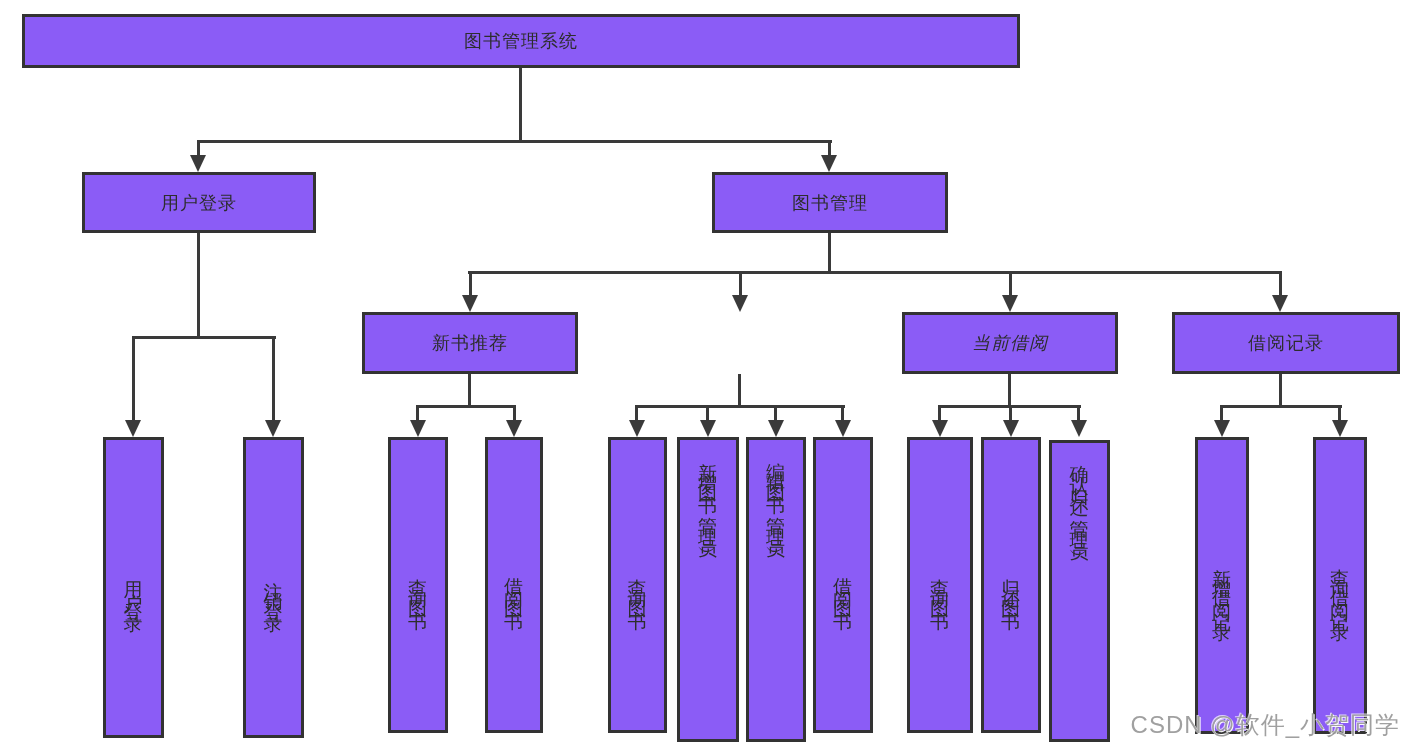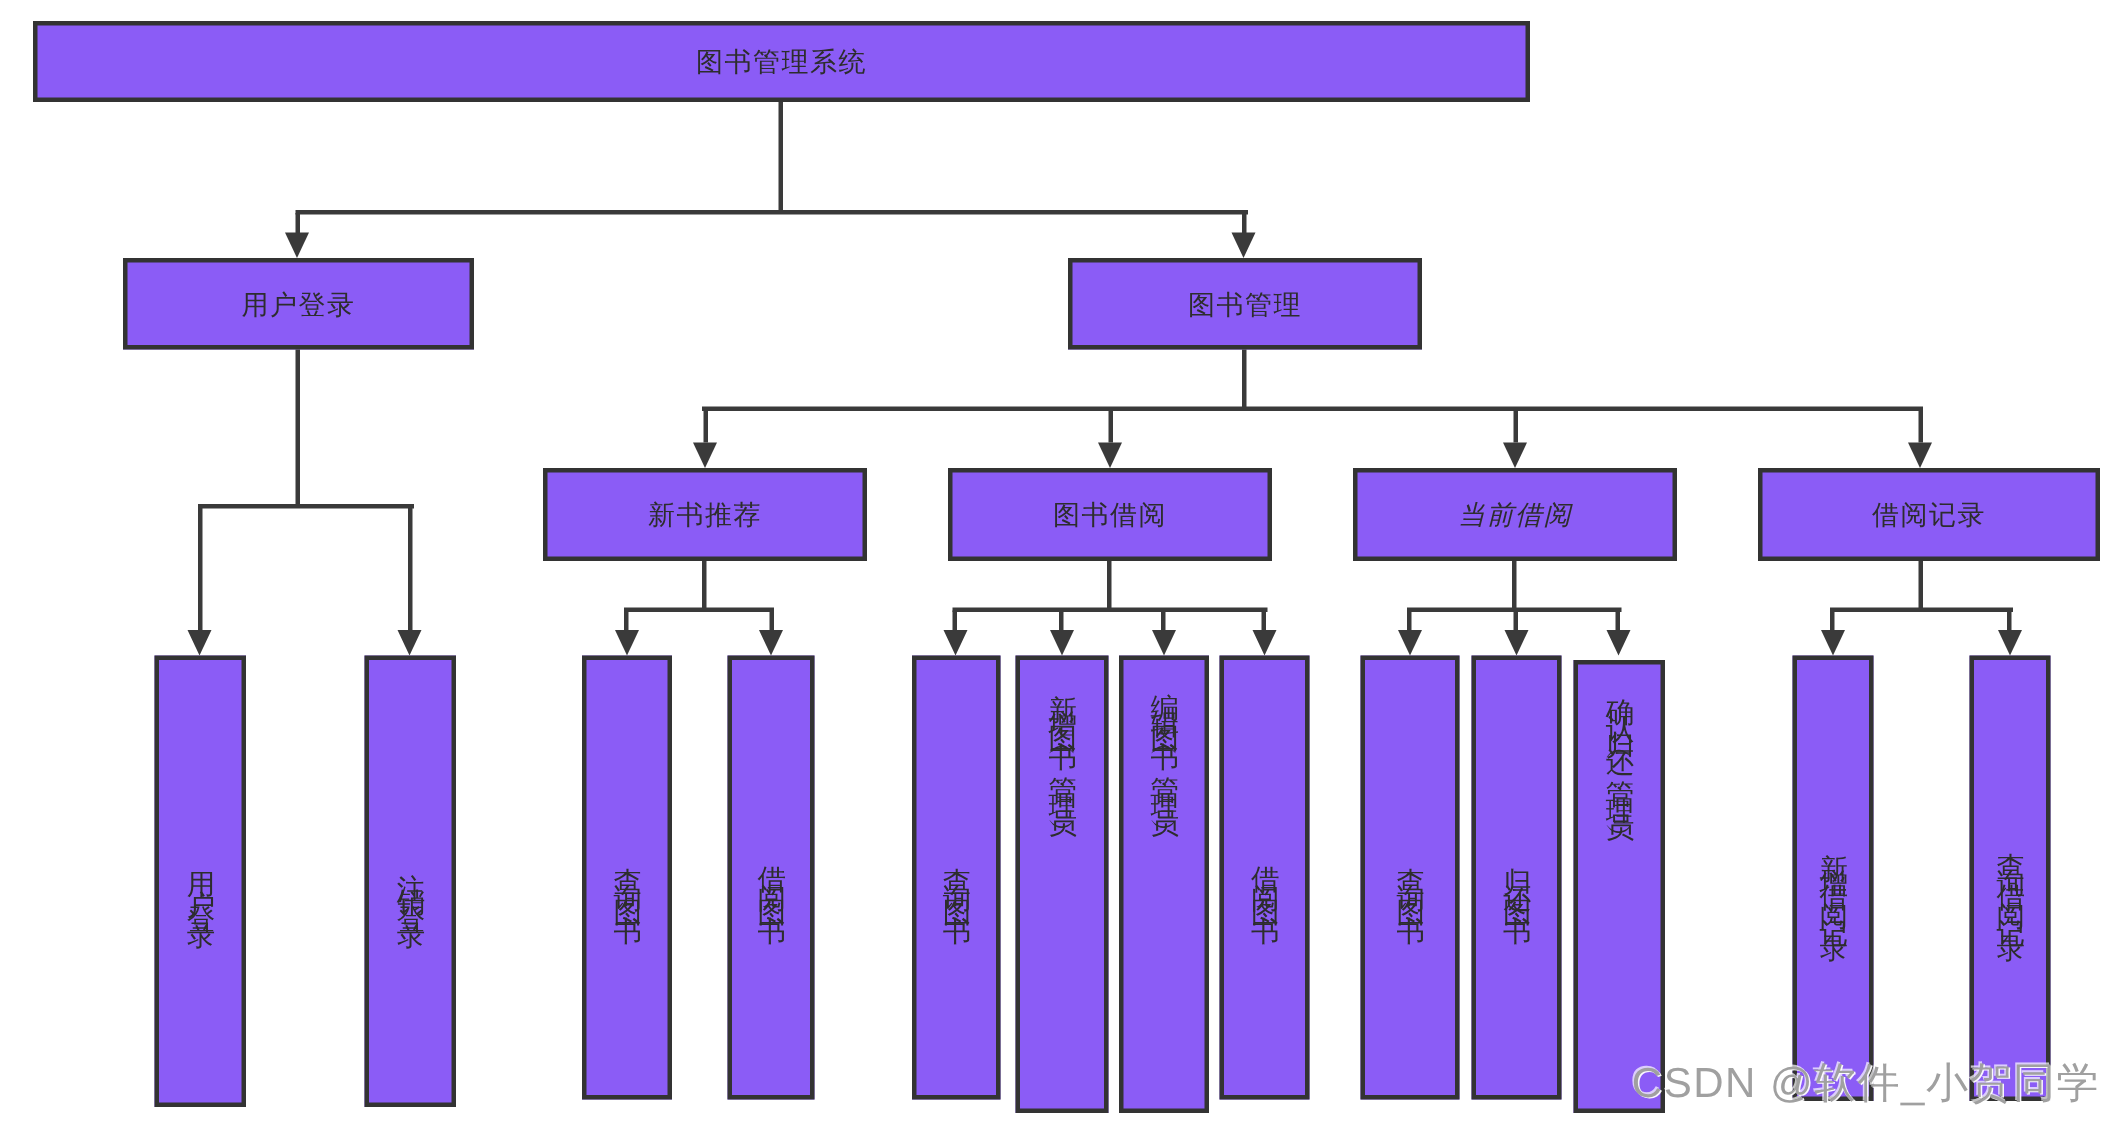--- a/index.html
+++ b/index.html
@@ -49,41 +49,40 @@
     width: 0;
     height: 0;
     border-left: 8px solid transparent;
     border-right: 8px solid transparent;
     border-top: 17px solid #3a3a3a;
   }
   .watermark {
     position: absolute;
     right: 5px;
     bottom: 6px;
-    font-size: 28px;
+    font-size: 24px;
     color: #a0a0a0;
     text-shadow: 1px 1px 0 rgba(255,255,255,0.95), -1px -1px 0 rgba(255,255,255,0.7);
     white-space: nowrap;
     letter-spacing: 1px;
   }
 </style>
 </head>
 <body>
 
 <div id="canvas">
 
   <div class="box hbox" style="left:22px; top:14px; width:998px; height:54px;">图书管理系统</div>
 
   <div class="box hbox" style="left:82px; top:172px; width:234px; height:61px;">用户登录</div>
 
   <div class="box hbox" style="left:712px; top:172px; width:236px; height:61px;">图书管理</div>
 
   <div class="box hbox" style="left:362px; top:312px; width:216px; height:62px;">新书推荐</div>
 
-  <div class="box hbox" style="left:632px; top:312px; width:216px; height:62px;">图书借阅</div>
 
   <div class="box hbox" style="left:902px; top:312px; width:216px; height:62px;font-style:italic;">当前借阅</div>
 
   <div class="box hbox" style="left:1172px; top:312px; width:228px; height:62px;">借阅记录</div>
 
   <div class="box vbox" style="left:103px; top:437px; width:61px; height:301px;">用户登录</div>
 
   <div class="box vbox" style="left:243px; top:437px; width:61px; height:301px;">注销登录</div>
 
   <div class="box vbox" style="left:388px; top:437px; width:60px; height:296px;">查询图书</div>

